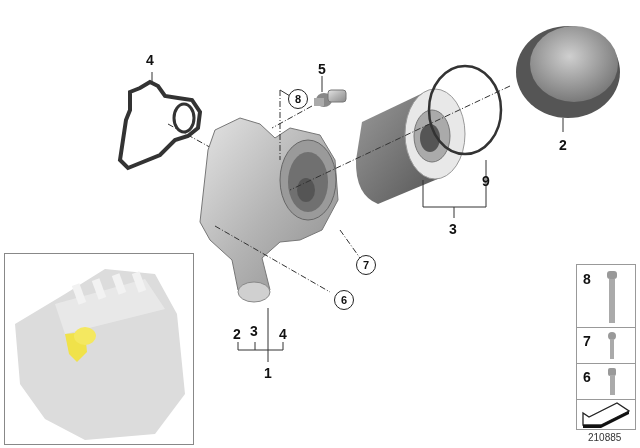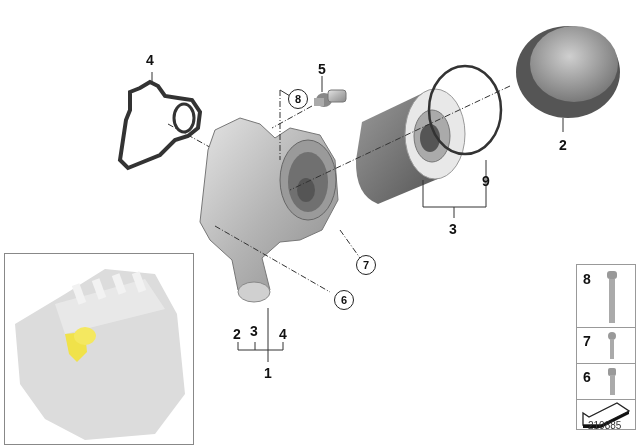--- a/index.html
+++ b/index.html
@@ -4,21 +4,21 @@
 <style>
   html, body { margin:0; padding:0; background:#ffffff; }
   body { width:640px; height:448px; position:relative; overflow:hidden; font-family:"Liberation Sans", sans-serif; }
   .canvas { position:absolute; left:0; top:0; width:640px; height:448px; }
   .lbl { position:absolute; font-weight:bold; font-size:14px; color:#111; line-height:1; }
   .circ { position:absolute; width:18px; height:18px; border:1.3px solid #222; border-radius:50%; text-align:center; font-weight:bold; font-size:11px; line-height:18px; color:#111; background:#fff; }
   .inset { position:absolute; left:4px; top:253px; width:188px; height:190px; border:1px solid #888; background:#fff; }
   .legend { position:absolute; left:576px; top:264px; width:58px; height:164px; border:1px solid #999; background:#fff; }
   .legend .cell { position:absolute; left:0; width:58px; border-bottom:1px solid #999; }
   .legend .num { position:absolute; left:6px; top:6px; font-weight:bold; font-size:14px; color:#111; }
-  .docnum { position:absolute; left:588px; top:420px; font-size:10px; color:#333; }
+  .docnum { position:absolute; left:588px; top:432px; font-size:10px; color:#333; }
 </style>
 </head>
 <body>
 
 <div class="canvas">
   <svg width="640" height="448" viewBox="0 0 640 448" style="position:absolute;left:0;top:0">
     <defs>
       <linearGradient id="metal" x1="0" y1="0" x2="1" y2="1">
         <stop offset="0" stop-color="#e4e4e4"></stop>
           <stop offset="0.5" stop-color="#b4b4b4"></stop>

